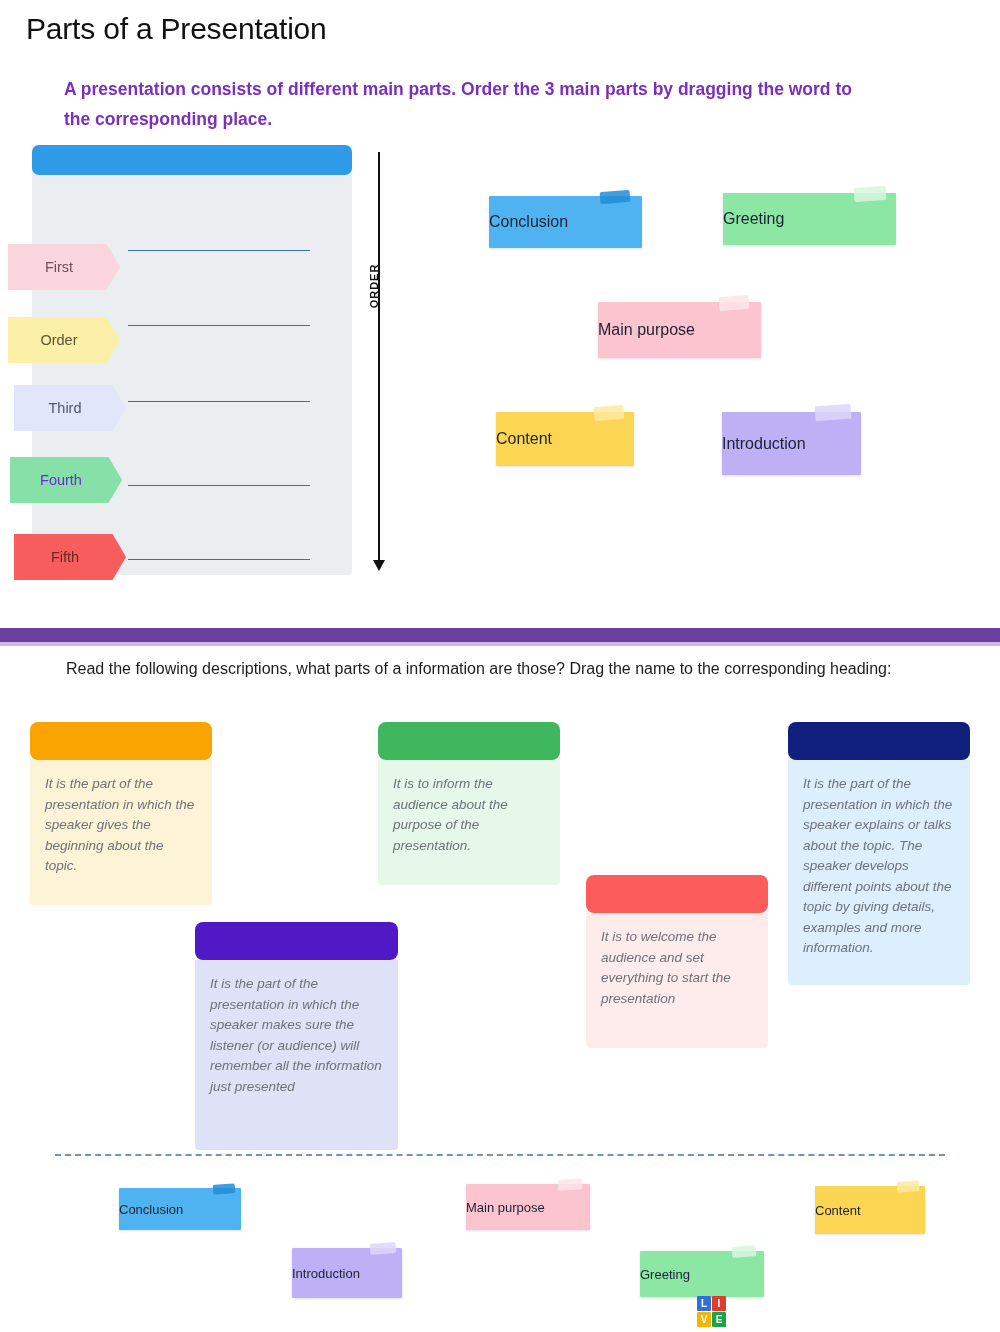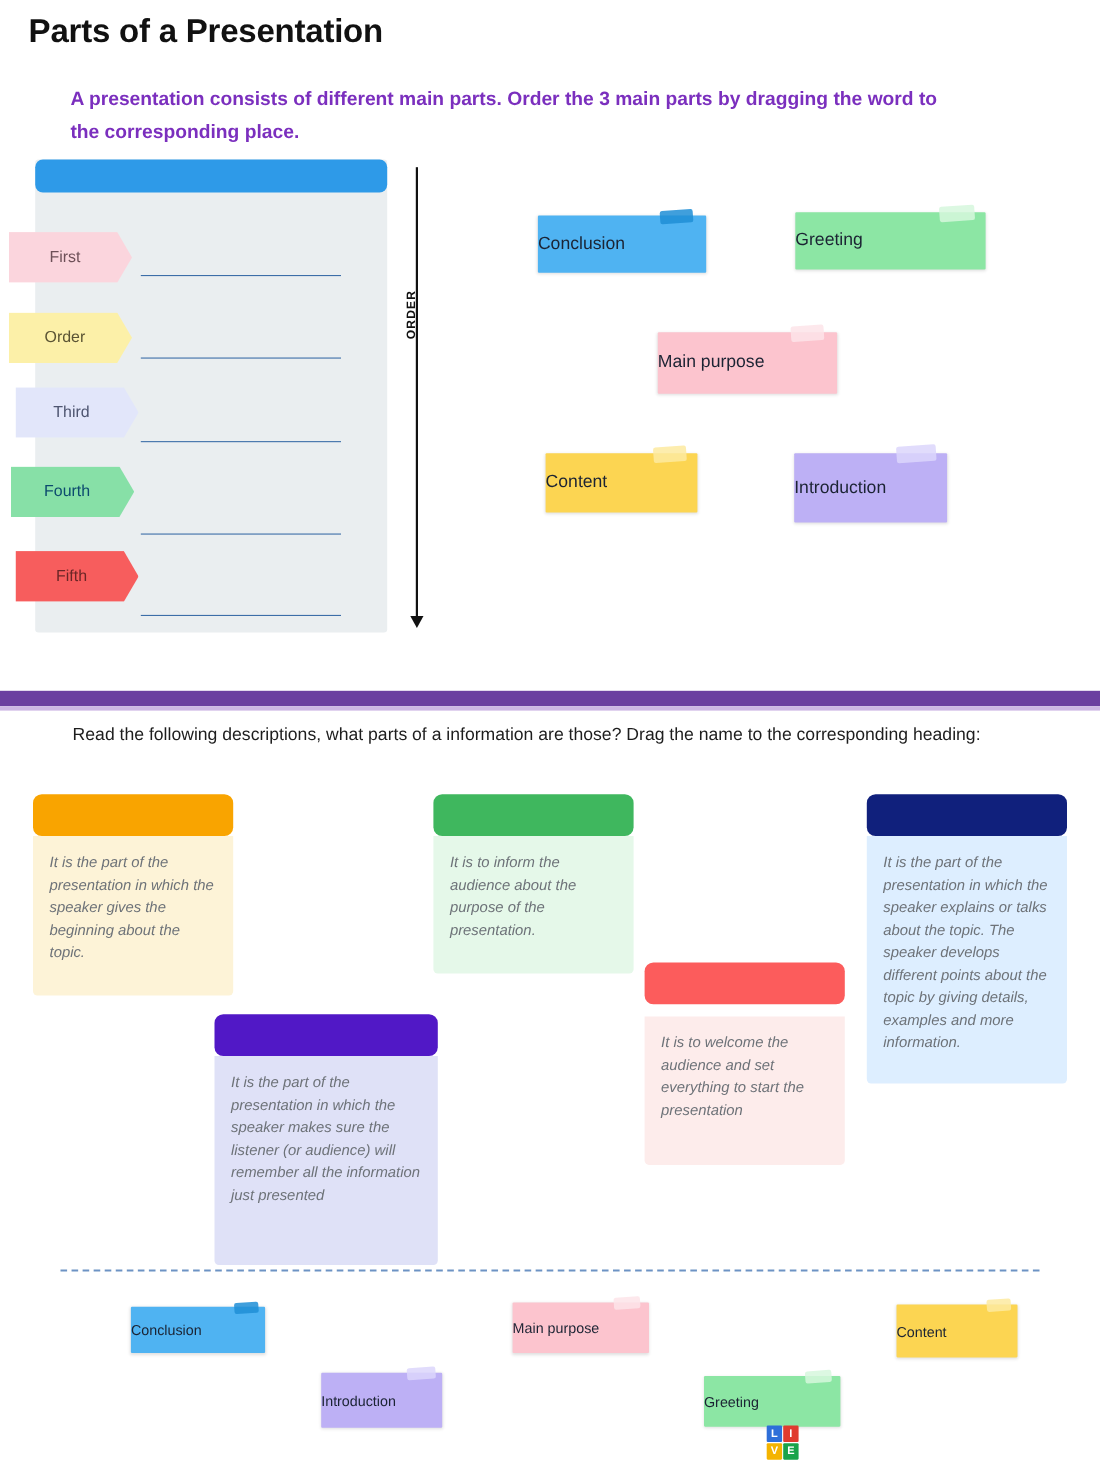--- a/index.html
+++ b/index.html
@@ -19,21 +19,21 @@
     height: 1332px;
     background: #ffffff;
   }
 
   
   .page-title {
     position: absolute;
     left: 26px;
     top: 12px;
     font-size: 30px;
-    font-weight: bold;
+    font-weight: normal;
     color: #111111;
     letter-spacing: -0.2px;
   }
 
   
   .instructions-1 {
     position: absolute;
     left: 64px;
     top: 74px;
     width: 800px;
@@ -78,34 +78,35 @@
     position: absolute;
     height: 46px;
     width: 112px;
     display: flex;
     align-items: center;
     justify-content: center;
     font-size: 14.5px;
     color: #3b3b3b;
     clip-path: polygon(0 0, 88% 0, 100% 50%, 88% 100%, 0 100%);
     padding-right: 10px;
+    margin-top: 33px;
   }
   .tag-first  { left: 8px;  top: 211px; background: #fbd5dd; color: #6e5058;
                 background-image: repeating-linear-gradient(90deg,#f2aebd 0 4px,transparent 4px 8px);
                 background-size: 100% 1.5px; background-repeat: no-repeat;
                 background-position: 0 0; }
   .tag-first::after, .tag-second::after, .tag-third::after, .tag-fifth::after {
     content:""; position:absolute; inset:0;
     clip-path: polygon(0 0, 88% 0, 100% 50%, 88% 100%, 0 100%);
     pointer-events:none;
   }
   .tag-first   { left: 8px;  top: 211px; background: #fbd5dd; }
   .tag-second  { left: 8px;  top: 284px; background: #fcf0a8; color:#5b5434;}
   .tag-third   { left: 14px; top: 352px; background: #e2e6fa; color:#4e5570;}
-  .tag-fourth  { left: 10px; top: 424px; background: #87e0a7; color:#0c4a6e;text-align:center;}
+  .tag-fourth  { left: 10px; top: 424px; background: #87e0a7; color:#6d28d9;text-align:center;}
   .tag-fifth   { left: 14px; top: 501px; background: #f75d5d; color:#6b2626;}
 
   
   .answer-line {
     position: absolute;
     left: 128px;
     width: 182px;
     height: 0;
     border-top: 1.4px solid #3c6ea8;
   }
@@ -233,35 +234,35 @@
     line-height: 20.5px;
     color: #6d7278;
     padding: 14px 15px 16px 15px;
     border-radius: 0 0 4px 4px;
   }
 
   .card-intro   { left: 30px;  top: 722px; width: 182px; }
   .card-intro   .desc-head { background: #f9a400; }
   .card-intro   .desc-body { background: #fdf3d7; min-height: 145px; }
 
-  .card-purpose { left: 378px; top: 722px; width: 182px; margin-left: 16px; }
+  .card-purpose { left: 378px; top: 722px; width: 182px; }
   .card-purpose .desc-head { background: #3fb75e; }
   .card-purpose .desc-body { background: #e5f8e9; min-height: 125px; }
 
   .card-content { left: 788px; top: 722px; width: 182px; }
   .card-content .desc-head { background: #10207c; }
   .card-content .desc-body { background: #ddeeff; min-height: 225px; }
 
   .card-concl   { left: 195px; top: 922px; width: 203px; }
   .card-concl   .desc-head { background: #5118c6; }
   .card-concl   .desc-body { background: #dfe1f7; min-height: 190px; }
 
   .card-greet   { left: 586px; top: 875px; width: 182px; }
   .card-greet   .desc-head { background: #fc5c5c; }
-  .card-greet   .desc-body { background: #fdeceb; min-height: 135px; margin-top: 11px; }
+  .card-greet   .desc-body { background: #fdeceb; min-height: 135px; }
 
   
   .drop-divider {
     position: absolute;
     left: 55px; top: 1154px;
     width: 890px; height: 0;
     border-top: 2px dashed #6d93c4;
   }
 
   

